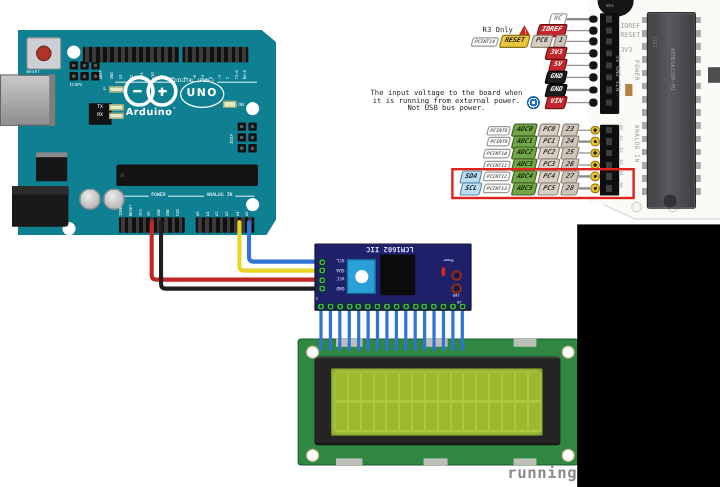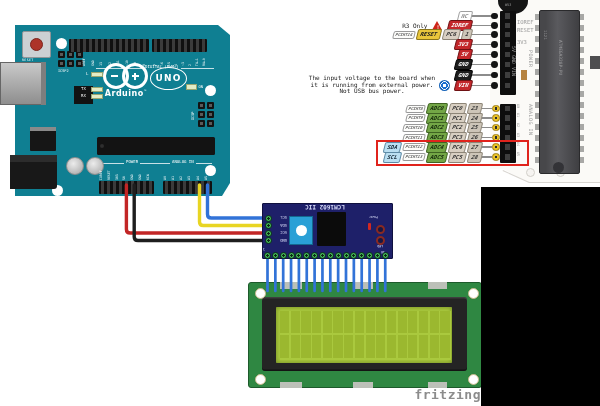--- a/index.html
+++ b/index.html
@@ -422,17 +422,17 @@
   <div class="gpad" style="left:326.8px;top:252px;"></div>
   <div class="gpad" style="left:334.65px;top:252px;"></div>
   <div class="gpad" style="left:342.5px;top:252px;"></div>
   <div class="gpad" style="left:350.35px;top:252px;"></div>
   <div class="gpad" style="left:358.2px;top:252px;"></div>
   <div class="gpad" style="left:366.05px;top:252px;"></div>
   <div class="gpad" style="left:373.9px;top:252px;"></div>
   <div class="gpad" style="left:381.75px;top:252px;"></div>
 
   <div class="abs" style="left:400px;top:387px;width:81px;text-align:right;z-index:30;
-              font:bold 13px 'DejaVu Sans Mono',monospace;color:#8c8c8c;letter-spacing:.5px;">fritzing</div>
+              font:bold 13px 'DejaVu Sans Mono',monospace;color:#8c8c8c;letter-spacing:.5px;">running</div>
 
   <div class="abs" style="left:481px;top:187px;width:119px;height:219px;background:#000;z-index:90;"></div>
 
 </div>
 
 </body></html>

